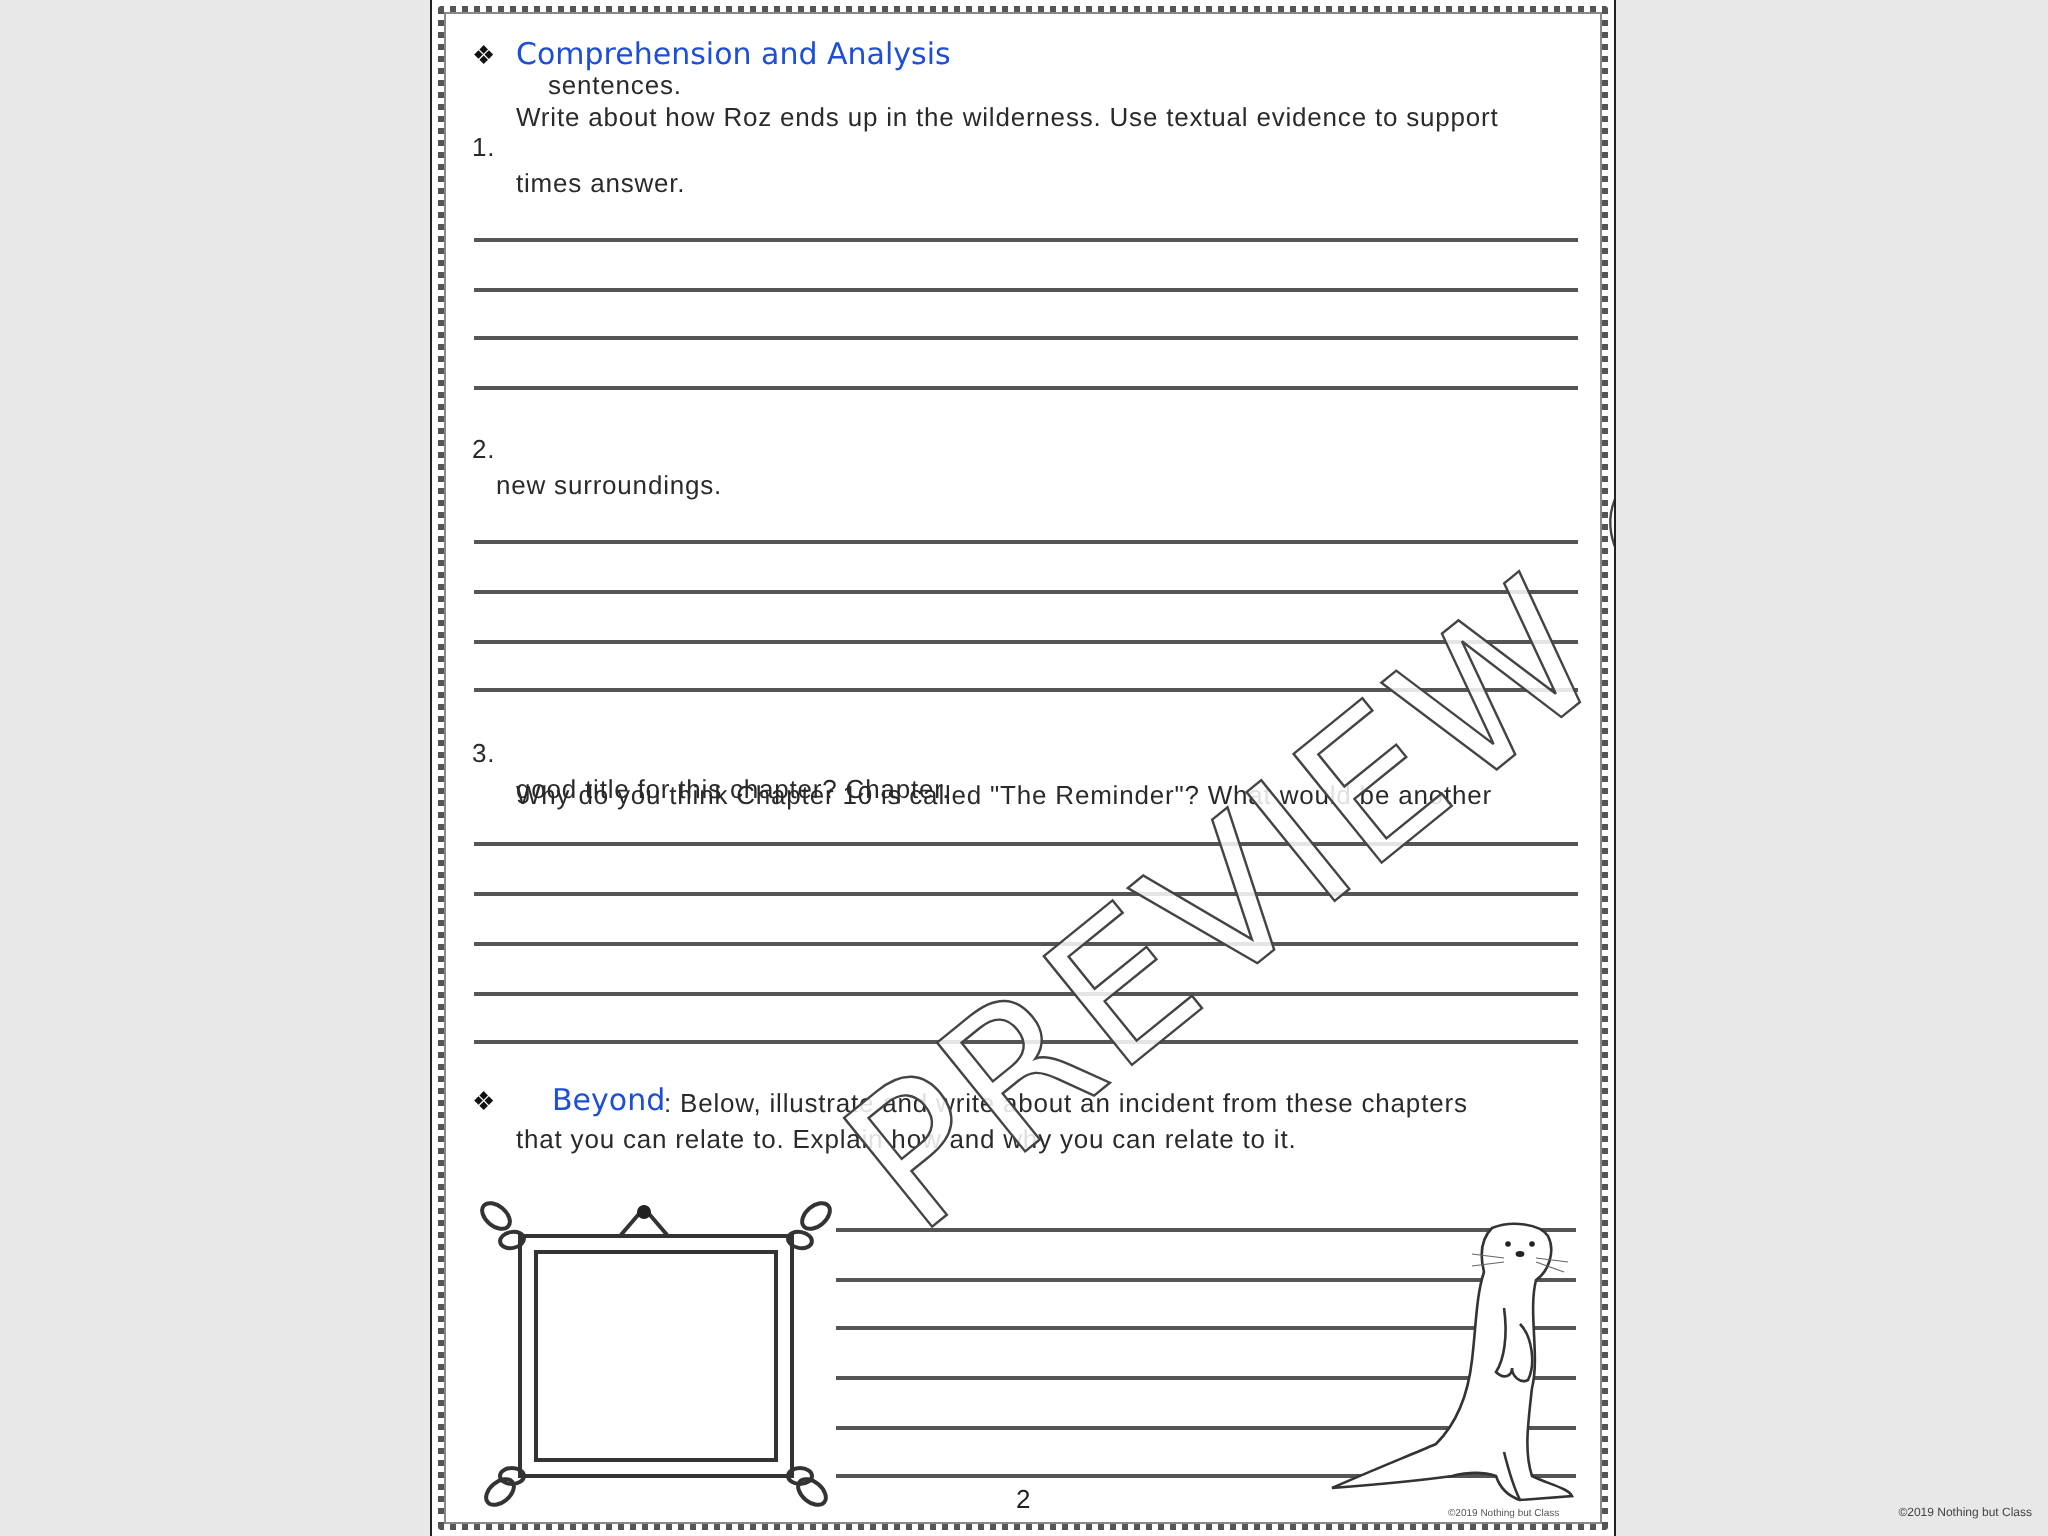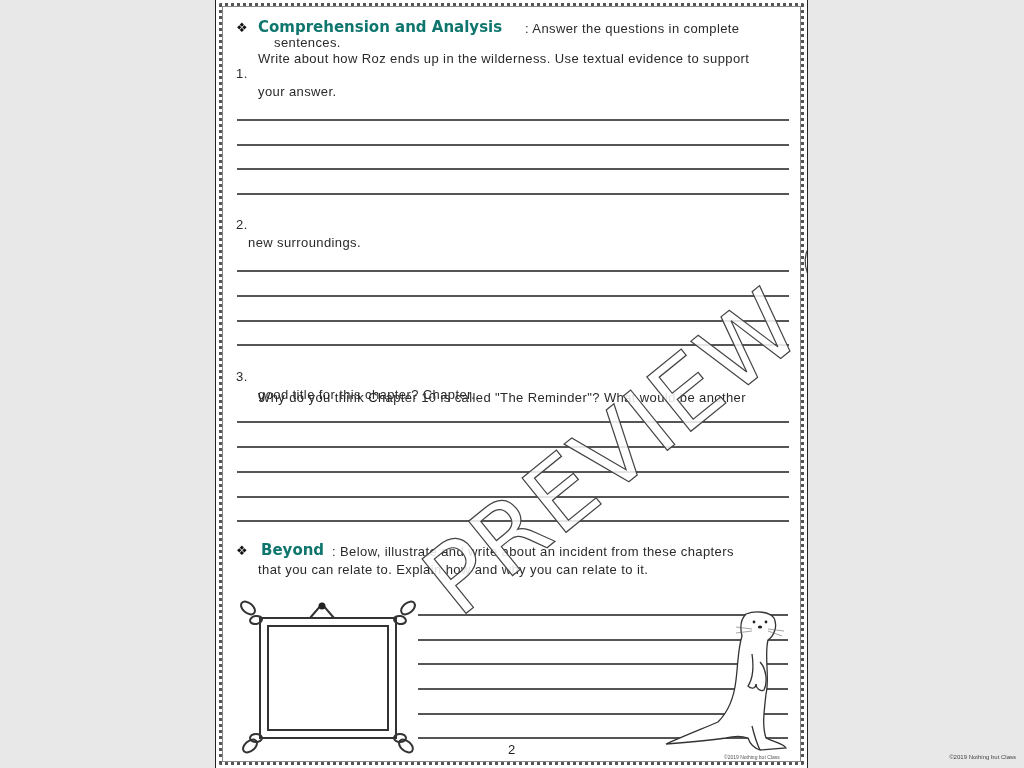--- a/index.html
+++ b/index.html
@@ -15,22 +15,22 @@
     box-sizing: border-box; overflow: hidden;
   }
   .doodle {
     position: absolute; pointer-events: none;
     border: 3px dotted #555;
   }
   .doodle.outer { left: 3px; top: 3px; right: 3px; bottom: 3px; border-radius: 2px; }
   .doodle.inner { left: 6px; top: 6px; right: 6px; bottom: 6px; border: 1px solid #888; }
   .t { position: absolute; color: #2a2a2a; font-size: 13px; letter-spacing: 0.4px; line-height: 18px; white-space: nowrap; }
   .heading {
-    position: absolute; font-family: "DejaVu Sans", sans-serif; font-weight: bold;
-    font-size: 15px; color: #0f766e; white-space: nowrap;
+    position: absolute; font-family: "DejaVu Sans", sans-serif; font-weight: normal;
+    font-size: 15px; color: #1d4ed8; white-space: nowrap;
   }
   .bullet { position: absolute; font-size: 13px; color: #111; }
   .rule { position: absolute; height: 1.5px; background: #555; }
   .pagenum { position: absolute; font-size: 13px; color: #222; }
   .copyright-small { position: absolute; font-size: 5px; color: #555; white-space: nowrap; }
   .copyright-outer { position: absolute; right: 8px; bottom: 8px; font-size: 6px; color: #444; white-space: nowrap; }
   .watermark {
     position: absolute; left: 508px; top: 362px;
     transform: translate(-50%, -50%) rotate(-39deg);
     font-family: "DejaVu Sans", sans-serif; font-size: 96px; font-weight: normal;
@@ -42,26 +42,25 @@
 </style>
 </head>
 <body>
 
 <div class="page">
   <div class="doodle outer"></div>
   <div class="doodle inner"></div>
 
   <span class="bullet" style="left:20px; top:20px;">❖</span>
   <span class="heading" style="left:42px; top:18px;">Comprehension and Analysis</span>
-  <span class="t" style="left:309px; top:20px;">: Answer the questions in complete</span>
   <span class="t" style="left:42px; top:34px;margin-left:16px;">sentences.</span>
 
   <span class="t" style="left:20px; top:65px;">1.</span>
   <span class="t" style="left:42px; top:50px;">Write about how Roz ends up in the wilderness. Use textual evidence to support</span>
-  <span class="t" style="left:42px; top:83px;">your answer.</span>
+  <span class="t" style="left:42px; top:83px;">times answer.</span>
   <div class="rule" style="left:21px; width:552px; top:119px;"></div>
   <div class="rule" style="left:21px; width:552px; top:144px;"></div>
   <div class="rule" style="left:21px; width:552px; top:168px;"></div>
   <div class="rule" style="left:21px; width:552px; top:193px;"></div>
 
   <span class="t" style="left:20px; top:216px;">2.</span>
   <span class="t" style="left:32px; top:234px;">new surroundings.</span>
   <div class="rule" style="left:21px; width:552px; top:270px;"></div>
   <div class="rule" style="left:21px; width:552px; top:295px;"></div>
   <div class="rule" style="left:21px; width:552px; top:320px;"></div>
@@ -70,21 +69,21 @@
   <span class="t" style="left:20px; top:368px;">3.</span>
   <span class="t" style="left:42px; top:368px;margin-top:21px;">Why do you think Chapter 10 is called "The Reminder"? What would be another</span>
   <span class="t" style="left:42px; top:386px;">good title for this chapter? Chapter.</span>
   <div class="rule" style="left:21px; width:552px; top:421px;"></div>
   <div class="rule" style="left:21px; width:552px; top:446px;"></div>
   <div class="rule" style="left:21px; width:552px; top:471px;"></div>
   <div class="rule" style="left:21px; width:552px; top:496px;"></div>
   <div class="rule" style="left:21px; width:552px; top:520px;"></div>
 
   <span class="bullet" style="left:20px; top:543px;">❖</span>
-  <span class="heading" style="left:45px; top:541px;">Beyond</span>
+  <span class="heading" style="left:60px; top:541px;">Beyond</span>
   <span class="t" style="left:116px; top:543px;">: Below, illustrate and write about an incident from these chapters</span>
   <span class="t" style="left:42px; top:561px;">that you can relate to. Explain how and why you can relate to it.</span>
 
   <svg style="left:22px; top:598px;" width="180" height="160" viewBox="0 0 180 160">
     <g fill="none" stroke="#333" stroke-width="2">
       <rect x="22" y="20" width="136" height="120"></rect>
       <rect x="30" y="28" width="120" height="104"></rect>
       <path d="M72 20 L84 6 L96 20"></path>
       <ellipse cx="10" cy="10" rx="8" ry="5" transform="rotate(40 10 10)"></ellipse>
       <ellipse cx="18" cy="22" rx="6" ry="4" transform="rotate(-10 18 22)"></ellipse>

